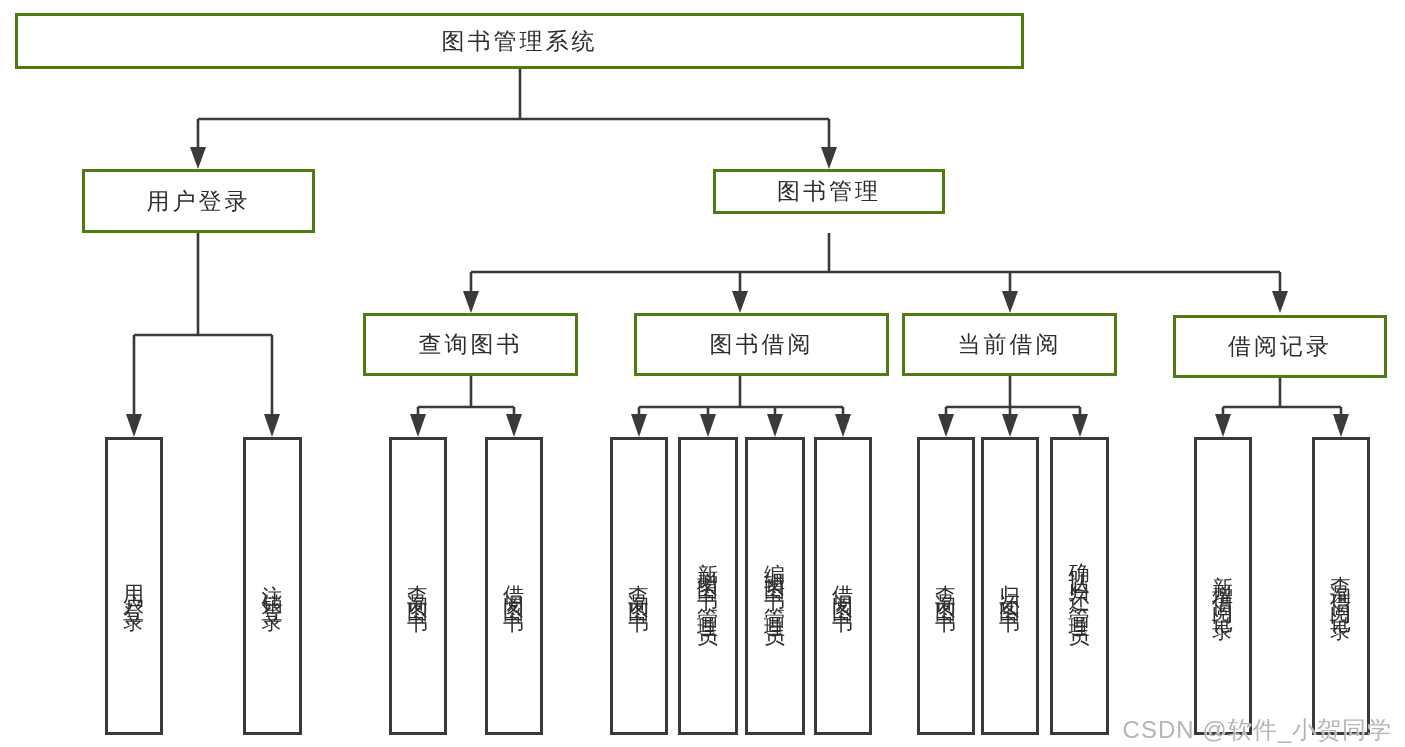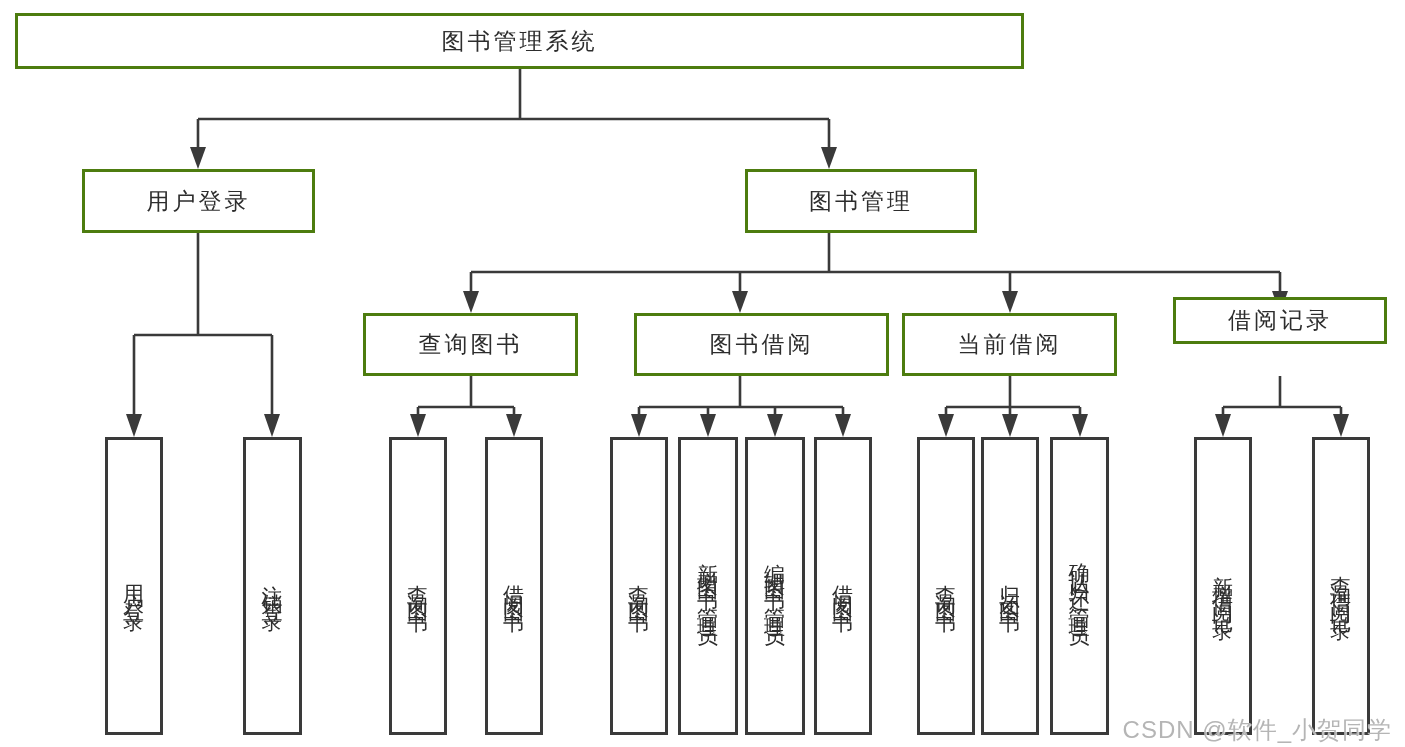--- a/index.html
+++ b/index.html
@@ -24,25 +24,25 @@
   }
   .watermark{
     position:absolute;right:13px;top:714px;z-index:5;
     font-size:24px;letter-spacing:1px;color:#b5b5b5;
     text-shadow:1px 1px 1px rgba(255,255,255,0.85);
     white-space:nowrap;
   }
   
   #n-root{left:15px;top:13px;width:1009px;height:56px;}
   #n-user-login{left:82px;top:169px;width:233px;height:64px;}
-  #n-book-mgmt{left:713px;top:169px;width:232px;height:64px;margin-left:32px;}
+  #n-book-mgmt{left:713px;top:169px;width:232px;height:45px;}
   #n-new-book{left:363px;top:313px;width:215px;height:63px;}
   #n-book-borrow{left:634px;top:313px;width:255px;height:63px;}
   #n-current-borrow{left:902px;top:313px;width:215px;height:63px;}
-  #n-borrow-record{left:1173px;top:297px;width:214px;height:47px;}
+  #n-borrow-record{left:1173px;top:315px;width:214px;height:63px;}
   
   #l1{left:105px;}
   #l2{left:243px;width:59px;}
   #l3{left:389px;}
   #l4{left:485px;}
   #l5{left:610px;}
   #l6{left:678px;width:60px;}
   #l7{left:745px;width:60px;}
   #l8{left:814px;}
   #l9{left:917px;}

